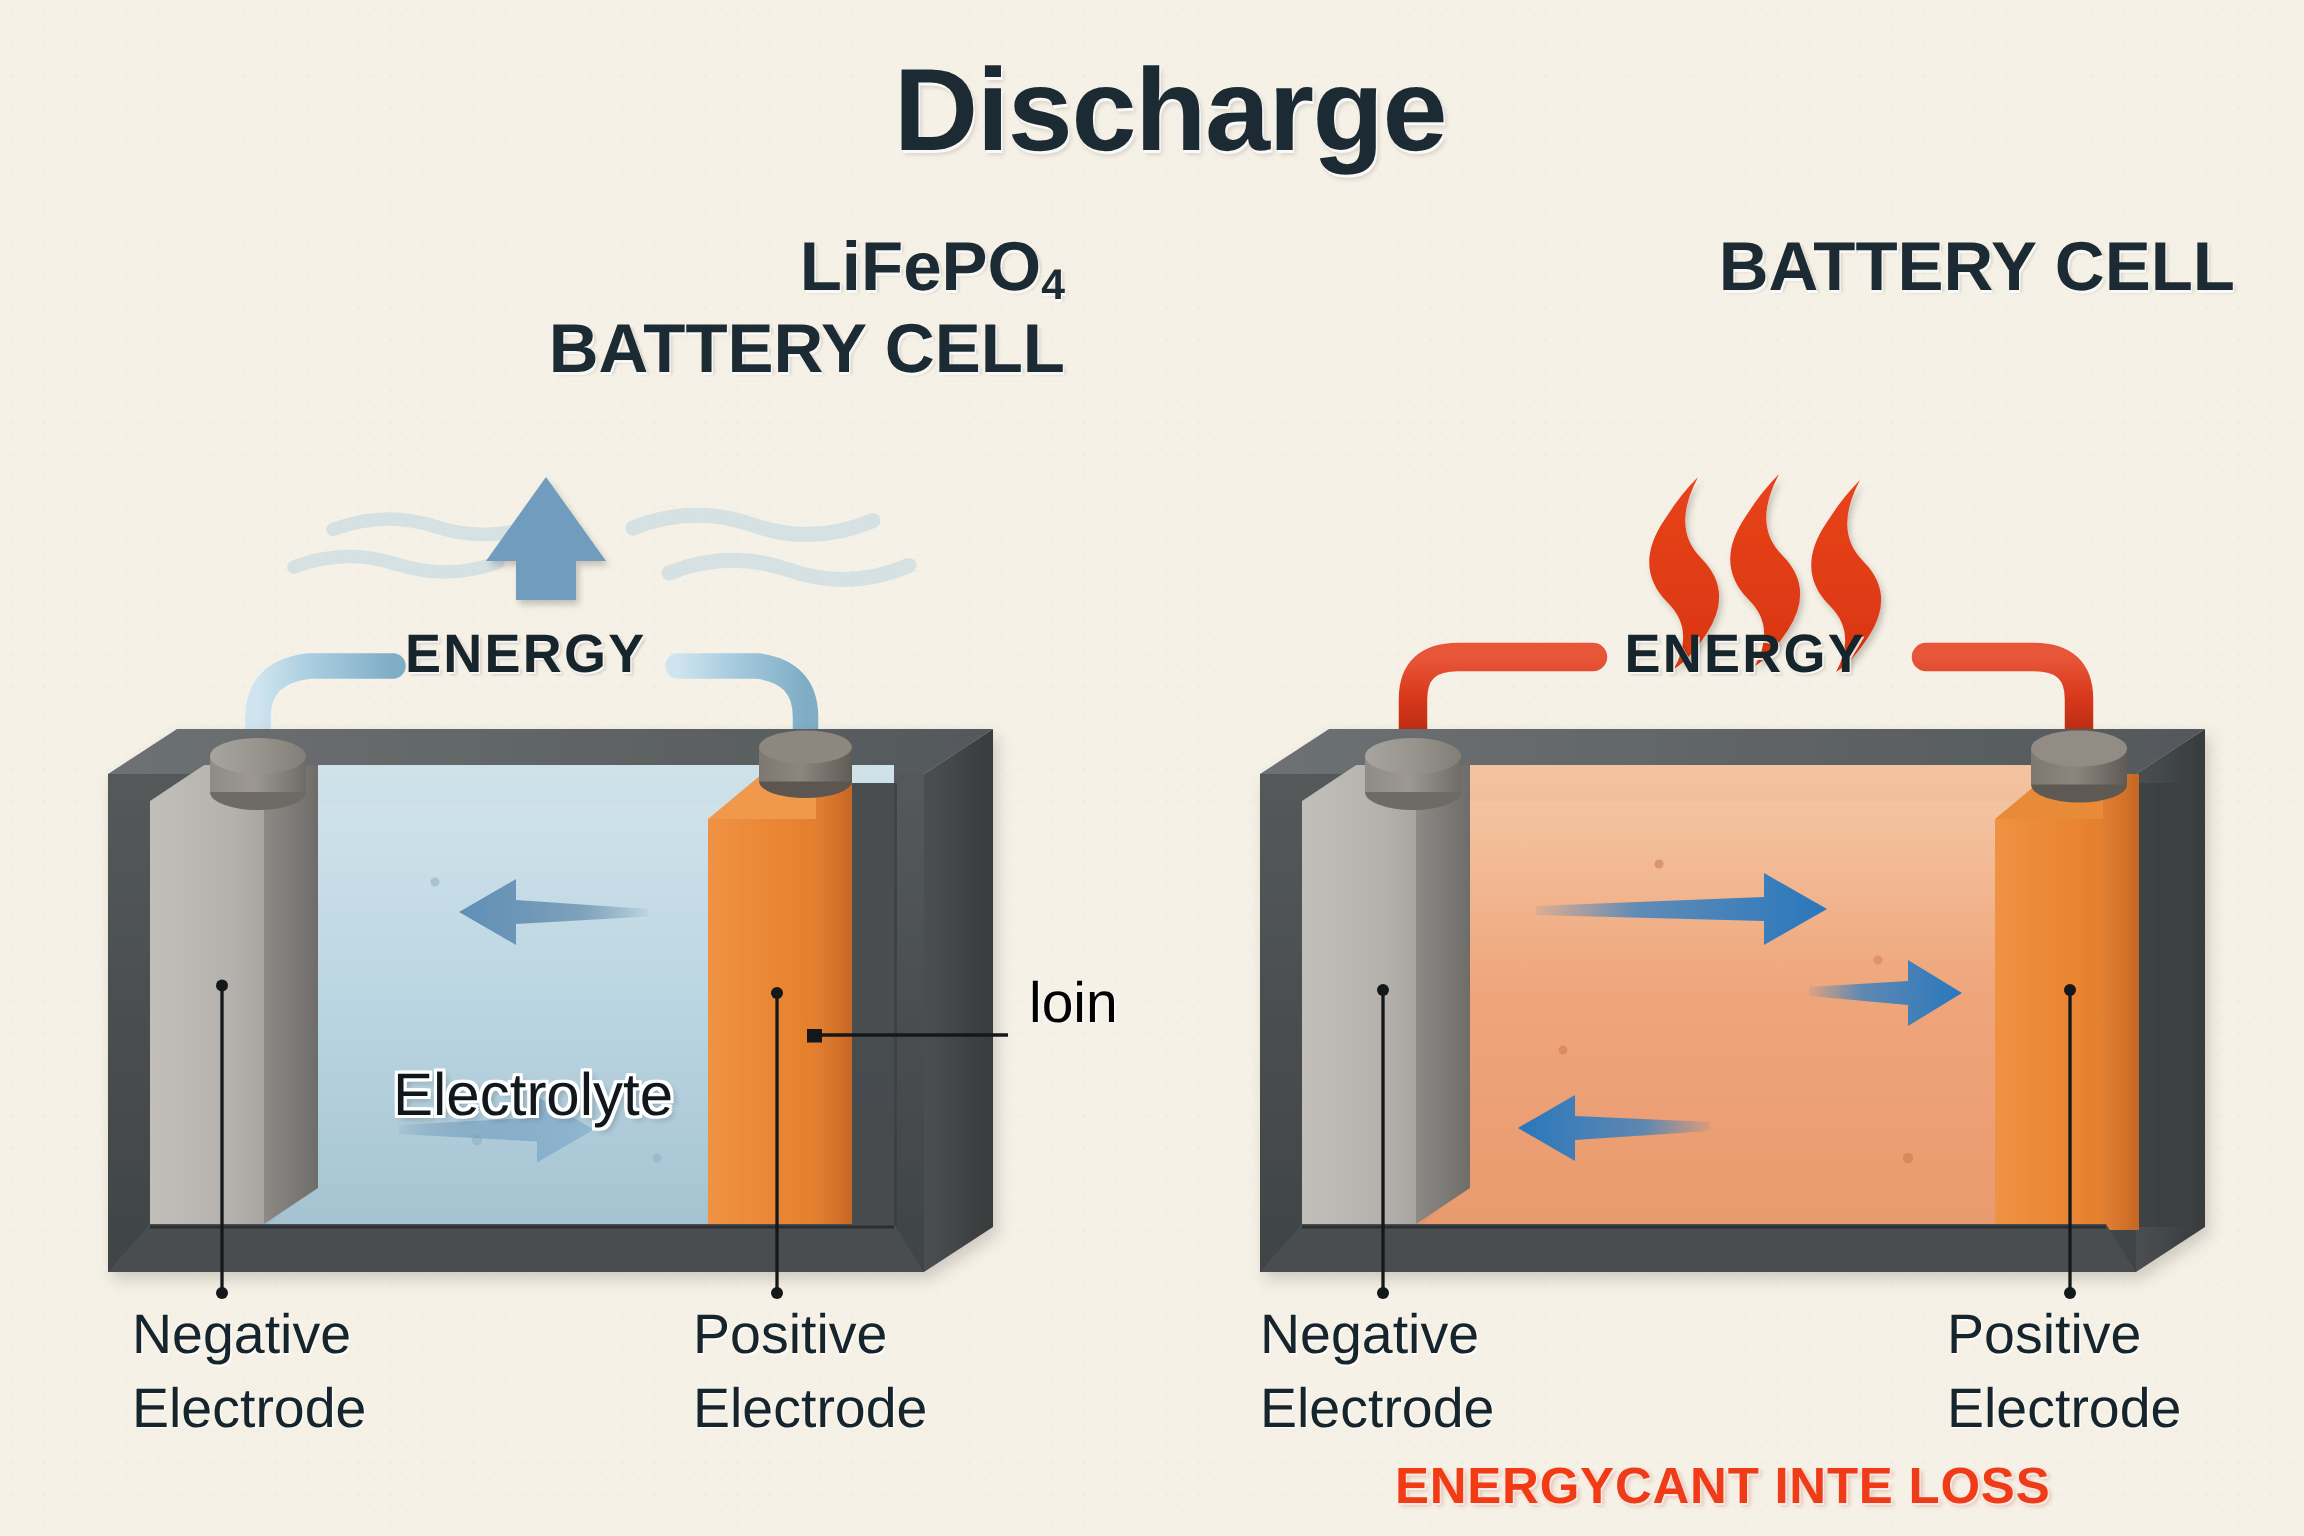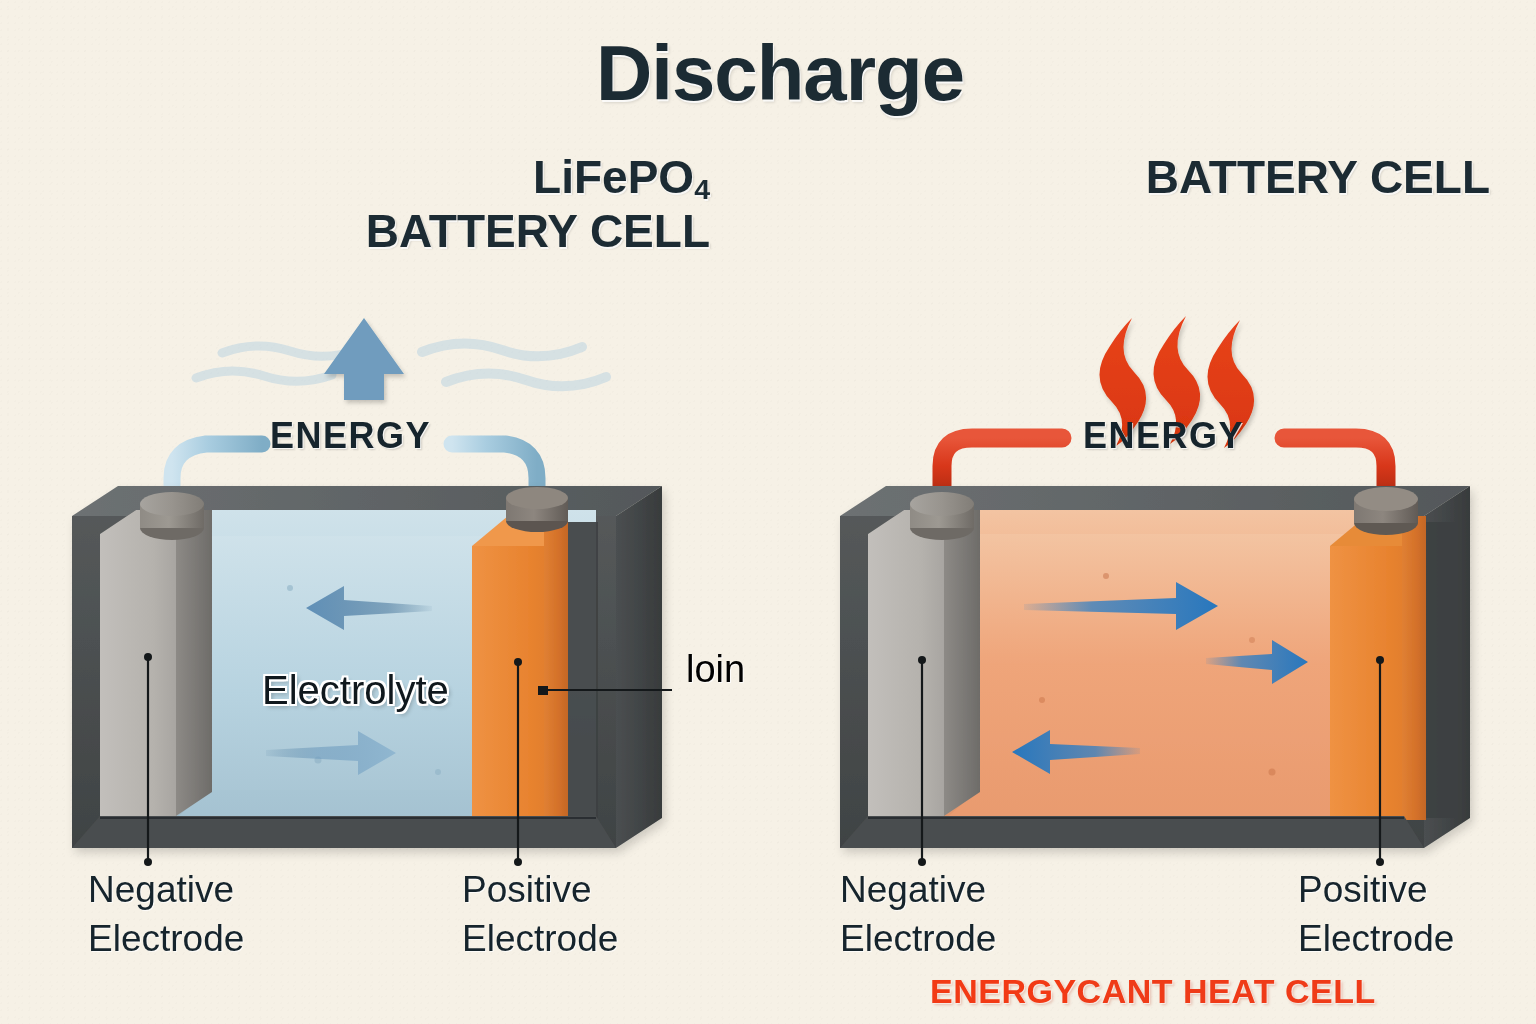--- a/index.html
+++ b/index.html
@@ -100,20 +100,21 @@
   .electro-word {
     position: absolute;
     font-size: 40px;
     font-weight: 400;
     color: #10181d;
     text-shadow:
        2px 0 0 #fff, -2px 0 0 #fff, 0 2px 0 #fff, 0 -2px 0 #fff,
        2px 2px 0 #fff, -2px 2px 0 #fff, 2px -2px 0 #fff, -2px -2px 0 #fff,
        3px 3px 4px rgba(0,0,0,0.25);
     white-space: nowrap;
+    margin-top: 40px;
   }
   #electro-left  { top: 668px; left: 262px; }
   #electro-right { top: 668px; left: 1072px; }
 
   
   .footer-cap {
     position: absolute;
     font-size: 34px;
     font-weight: 700;
     letter-spacing: 0.5px;
@@ -441,16 +442,16 @@
     <div>Negative</div>
     <div>Electrode</div>
   </div>
   <div class="elec-label" id="lab-pos-right">
     <div>Positive</div>
     <div>Electrode</div>
   </div>
 
 
   <div class="footer-cap" id="cap-right">
-    <span class="bold-part">ENERGY</span><span>CANT HEAT CELL</span>
+    <span class="bold-part">ENERGY</span><span>CANT INTE LOSS</span>
   </div>
 
 </div>
 
 </body></html>

